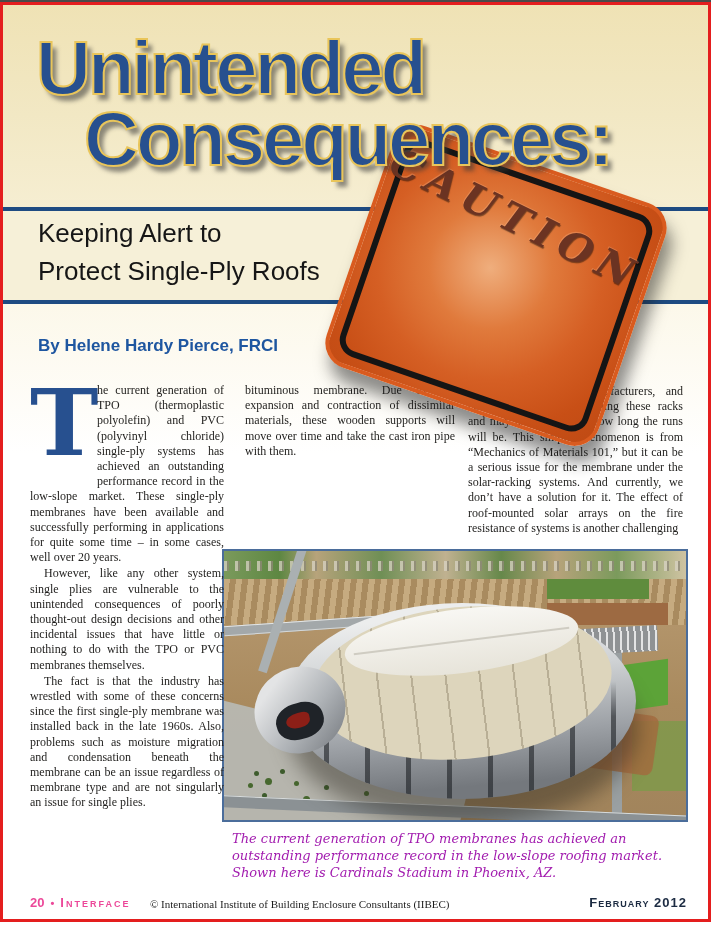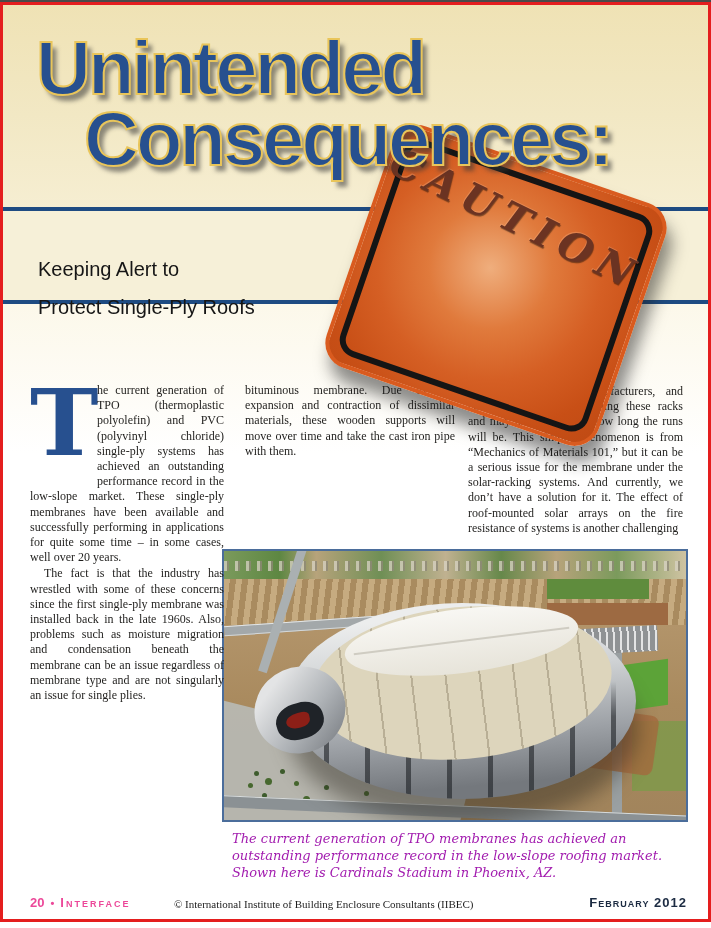--- a/index.html
+++ b/index.html
@@ -18,21 +18,21 @@
   .title1{left:36px;top:30px;}
   .title2{left:84px;top:101px;}
   
   .rule{position:absolute;left:0;width:100%;height:4px;background:#1e4b82;z-index:1;}
   .rule-top{top:207px;}
   .rule-bottom{top:300px;}
   .band{position:absolute;left:0;top:211px;width:100%;height:89px;background:#f6f0d8;z-index:0;}
   .main-bg{position:absolute;left:0;top:304px;width:100%;height:624px;
            background:linear-gradient(180deg,#fcf8ea 0%,#ffffff 150px);}
   .subtitle{position:absolute;left:38px;top:214px;z-index:3;color:#161616;
-            font-size:20px;line-height:38px;font-family:"Liberation Sans",sans-serif;margin-top:36px;}
+            font-size:26px;line-height:38px;font-family:"Liberation Sans",sans-serif;}
   
   .sign{position:absolute;left:352px;top:158px;width:280px;height:247px;z-index:4;
         transform:rotate(19deg);border-radius:26px;
         background:radial-gradient(circle at 46% 44%,#efae7d 0%,#e07a3c 30%,#d55f24 55%,#c84f16 80%,#bf4a14 100%);
         border:4px solid #d95b1f;
         box-shadow:10px 14px 16px rgba(30,30,30,0.5);}
   .sign-inner{position:absolute;inset:9px;border:6px solid #151515;border-radius:18px;}
   .sign-text{position:absolute;left:0;right:6px;top:30px;text-align:center;
              transform:rotate(7deg);
              font-family:"DejaVu Serif",serif;font-weight:bold;font-style:italic;
@@ -105,21 +105,21 @@
      border-radius:60% 30% 50% 50%;transform:rotate(-12deg);}
   
   .caption{position:absolute;left:232px;top:830px;width:460px;z-index:3;
      font-family:"DejaVu Serif",serif;font-style:italic;font-size:13px;line-height:17px;color:#a21caf;}
   
   .footer{position:absolute;left:0;top:893px;width:100%;height:22px;z-index:5;}
   .footer-left{position:absolute;left:30px;top:2px;color:#ec4899;font-weight:bold;font-size:13px;}
   .footer-left .mag{font-variant:small-caps;letter-spacing:2px;font-size:13px;}
   .footer-left .sep{margin:0 6px;font-size:11px;}
   .footer-copy{position:absolute;left:150px;top:5px;font-family:"Liberation Serif",serif;
-     font-size:11px;color:#1d1d1d;margin-left:24px;}
+     font-size:11px;color:#1d1d1d;}
   .footer-right{position:absolute;right:24px;top:2px;color:#1c2b42;font-weight:bold;
      font-size:13px;font-variant:small-caps;letter-spacing:1px;}
 </style>
 </head>
 <body>
 
 <div class="page">
 
   <div class="header-bg"></div>
   <div class="band"></div>
@@ -133,23 +133,25 @@
   </div>
 
   <div class="title title2">Consequences:</div>
   <div class="title title1">Unintended</div>
 
   <div class="subtitle">
     <span>Keeping Alert to</span><br>
     <span>Protect Single-Ply Roofs</span>
   </div>
 
+  <div class="byline">By Helene Hardy Pierce, FRCI</div>
 
   <div class="col col1">
     <p><span class="dropcap">T</span><span>he current generation of TPO (thermoplastic polyolefin) and PVC (polyvinyl chloride) single-ply systems has achieved an outstanding performance record in the low-slope market. These single-ply membranes have been available and successfully performing in applications for quite some time – in some cases, well over 20 years.</span></p>
+    <p class="ind">However, like any other system, single plies are vulnerable to the unintended consequences of poorly thought-out design decisions and other incidental issues that have little or nothing to do with the TPO or PVC membranes themselves.</p>
     <p class="ind">The fact is that the industry has wrestled with some of these concerns since the first single-ply membrane was installed back in the late 1960s. Also, problems such as moisture migration and condensation beneath the membrane can be an issue regardless of membrane type and are not singularly an issue for single plies.</p>
   </div>
 
   <div class="col col2">
     <p>bituminous membrane. Due to the expansion and contraction of dissimilar materials, these wooden supports will move over time and take the cast iron pipe with them.</p>
   </div>
 
   <div class="col col3">
     <p class="ind">Roof consultants, manufacturers, and contractors are not designing these racks and may have no say in how long the runs will be. This simple phenomenon is from “Mechanics of Materials 101,” but it can be a serious issue for the membrane under the solar-racking systems. And currently, we don’t have a solution for it. The effect of roof-mounted solar arrays on the fire resistance of systems is another challenging</p>
   </div>

